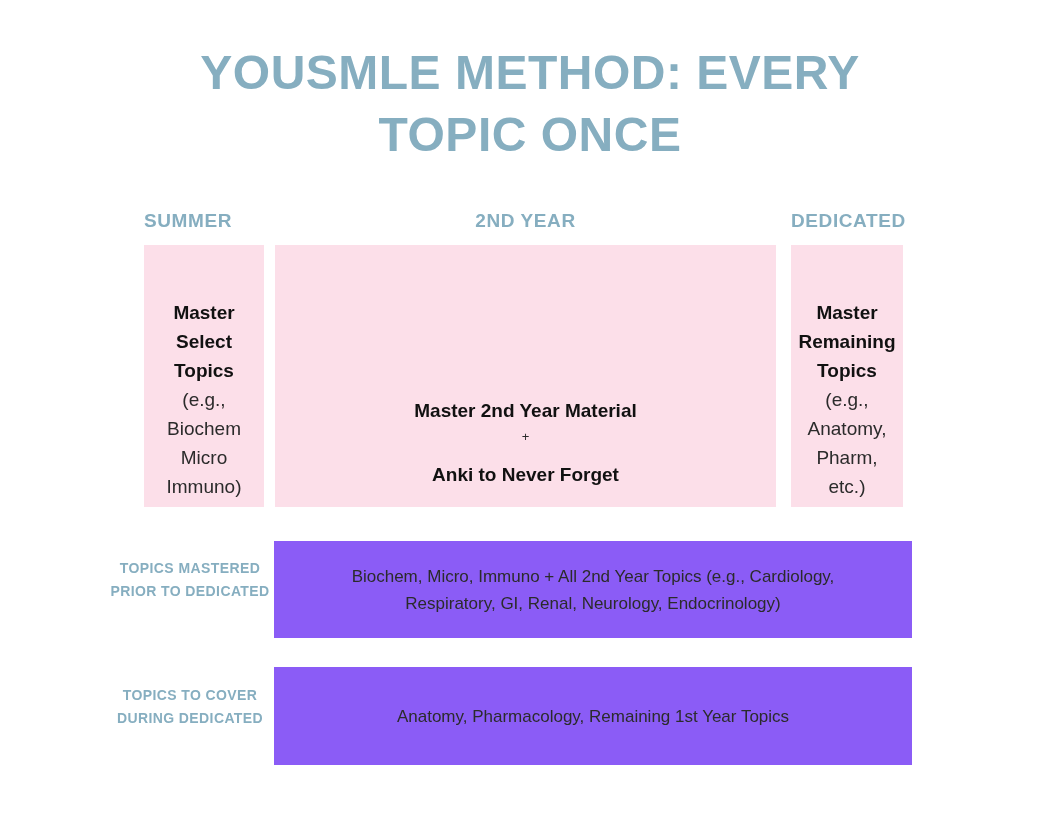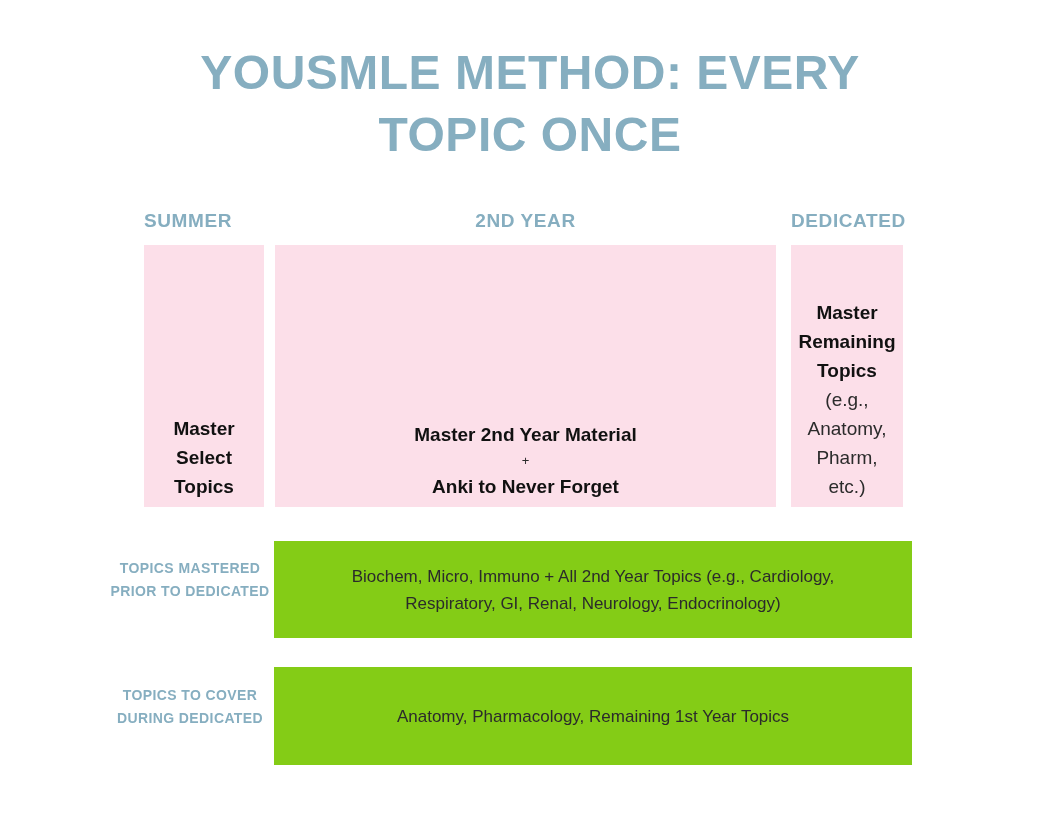--- a/index.html
+++ b/index.html
@@ -93,39 +93,39 @@
     line-height: 24px;
     text-align: center;
     margin: 0;
   }
   .panel-emph {
     color: #111111;
     font-weight: bold;
     font-size: 19px;
     line-height: 28px;
     text-align: center;
-    margin: 0;
+    margin: 12px;
   }
 
   
   .row-label {
     position: absolute;
     color: #86AEC0;
     font-size: 14px;
     font-weight: bold;
     letter-spacing: 0.4px;
     text-align: center;
     line-height: 23px;
   }
   .row-label.r1 { left: 100px; top: 557px; width: 180px; }
   .row-label.r2 { left: 100px; top: 684px; width: 180px; }
 
   .row-box {
     position: absolute;
-    background: #84cc16;
+    background: #8b5cf6;
     box-sizing: border-box;
     display: flex;
     align-items: center;
     justify-content: center;
     padding: 8px 14px;
   }
   .row-box.b1 { left: 274px; top: 541px; width: 638px; height: 97px; }
   .row-box.b2 { left: 274px; top: 667px; width: 638px; height: 98px; }
 
   .row-text {
@@ -145,20 +145,21 @@
 <div class="col-headers">
   <div class="col-head h1">SUMMER</div>
   <div class="col-head h2">2ND YEAR</div>
   <div class="col-head h3">DEDICATED</div>
 </div>
 
 <div class="panels">
 
   <div class="panel panel-1">
     <p class="panel-title">Master Select Topics</p>
+    <p class="panel-sub">(e.g., Biochem Micro Immuno)</p>
   </div>
 
   <div class="panel panel-2">
     <p class="panel-title">Master 2nd Year Material</p>
     <p class="plus-sign">+</p>
     <p class="panel-emph">Anki to Never Forget</p>
   </div>
 
   <div class="panel panel-3">
     <p class="panel-title">Master Remaining Topics</p>

